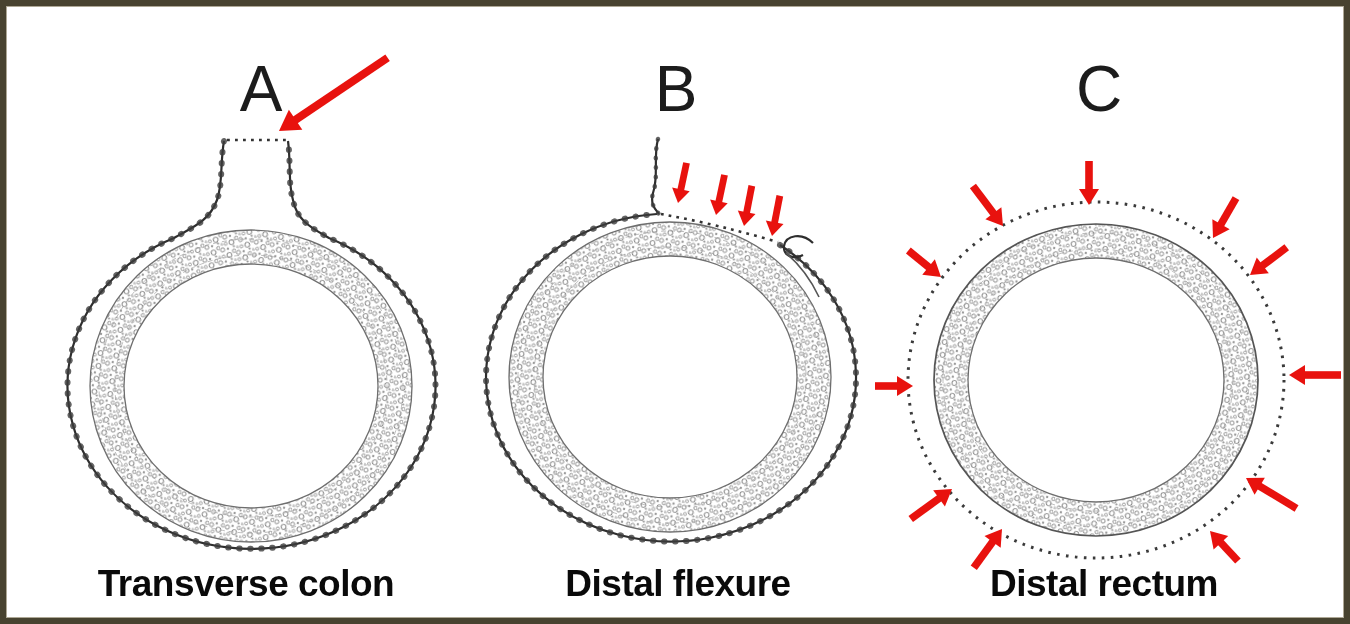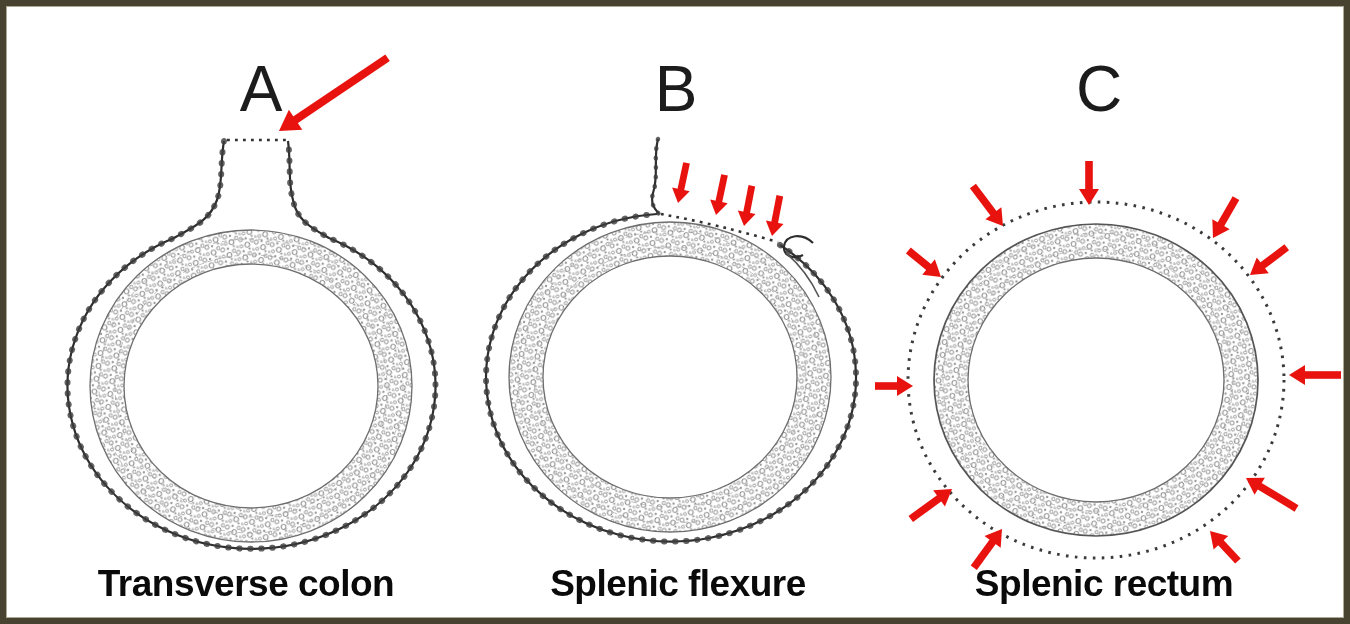--- a/index.html
+++ b/index.html
@@ -170,17 +170,17 @@
           <rect x="-48" y="-3.8" width="34" height="7.6"></rect>
       </g>
     </g>
   </svg>
 
   <div class="panel-letter" style="left:261px;">A</div>
   <div class="panel-letter" style="left:676px;">B</div>
   <div class="panel-letter" style="left:1099px;">C</div>
 
   <div class="panel-caption" style="left:246px;text-align:center;">Transverse colon</div>
-  <div class="panel-caption" style="left:678px;">Splenic flexure</div>
-  <div class="panel-caption" style="left:1104px;">Splenic rectum</div>
+  <div class="panel-caption" style="left:678px;">Distal flexure</div>
+  <div class="panel-caption" style="left:1104px;">Distal rectum</div>
 
   <div class="frame"></div>
 </div>
 
 </body></html>

